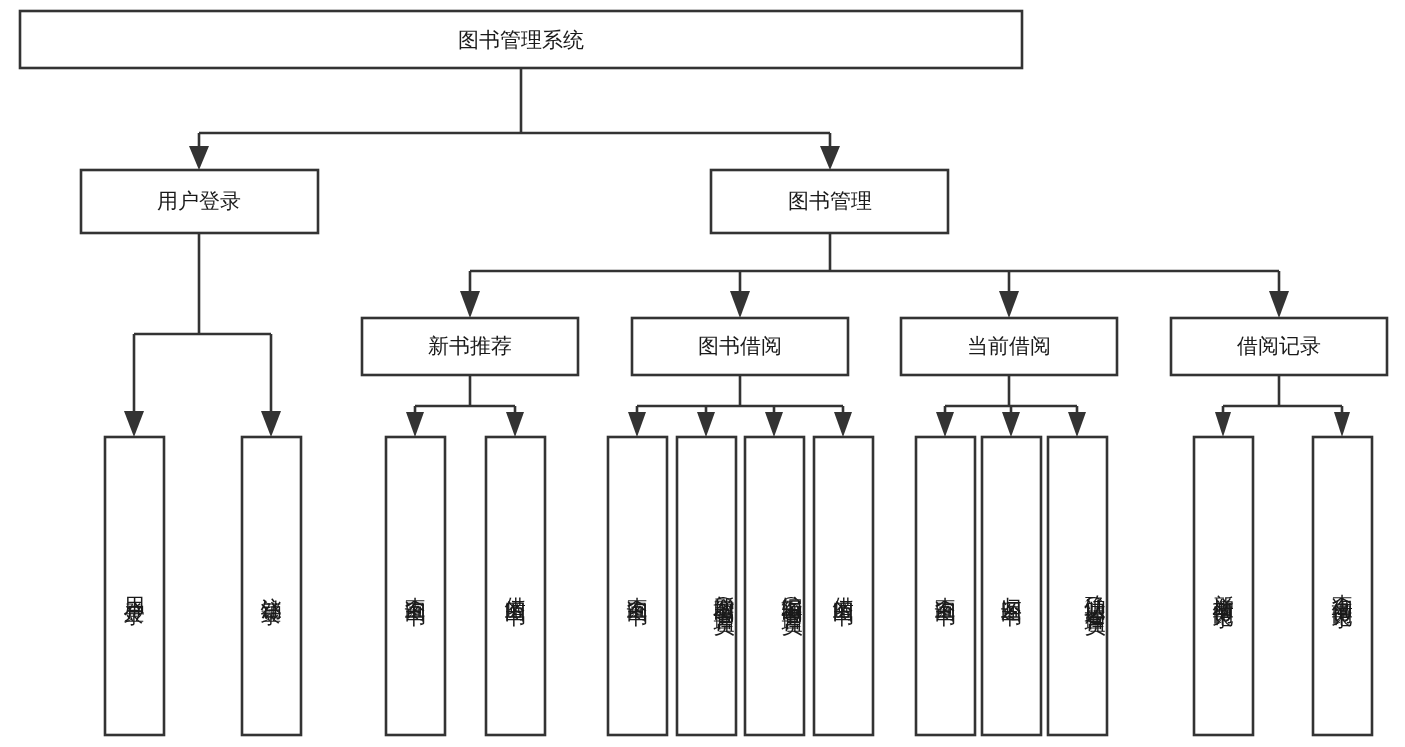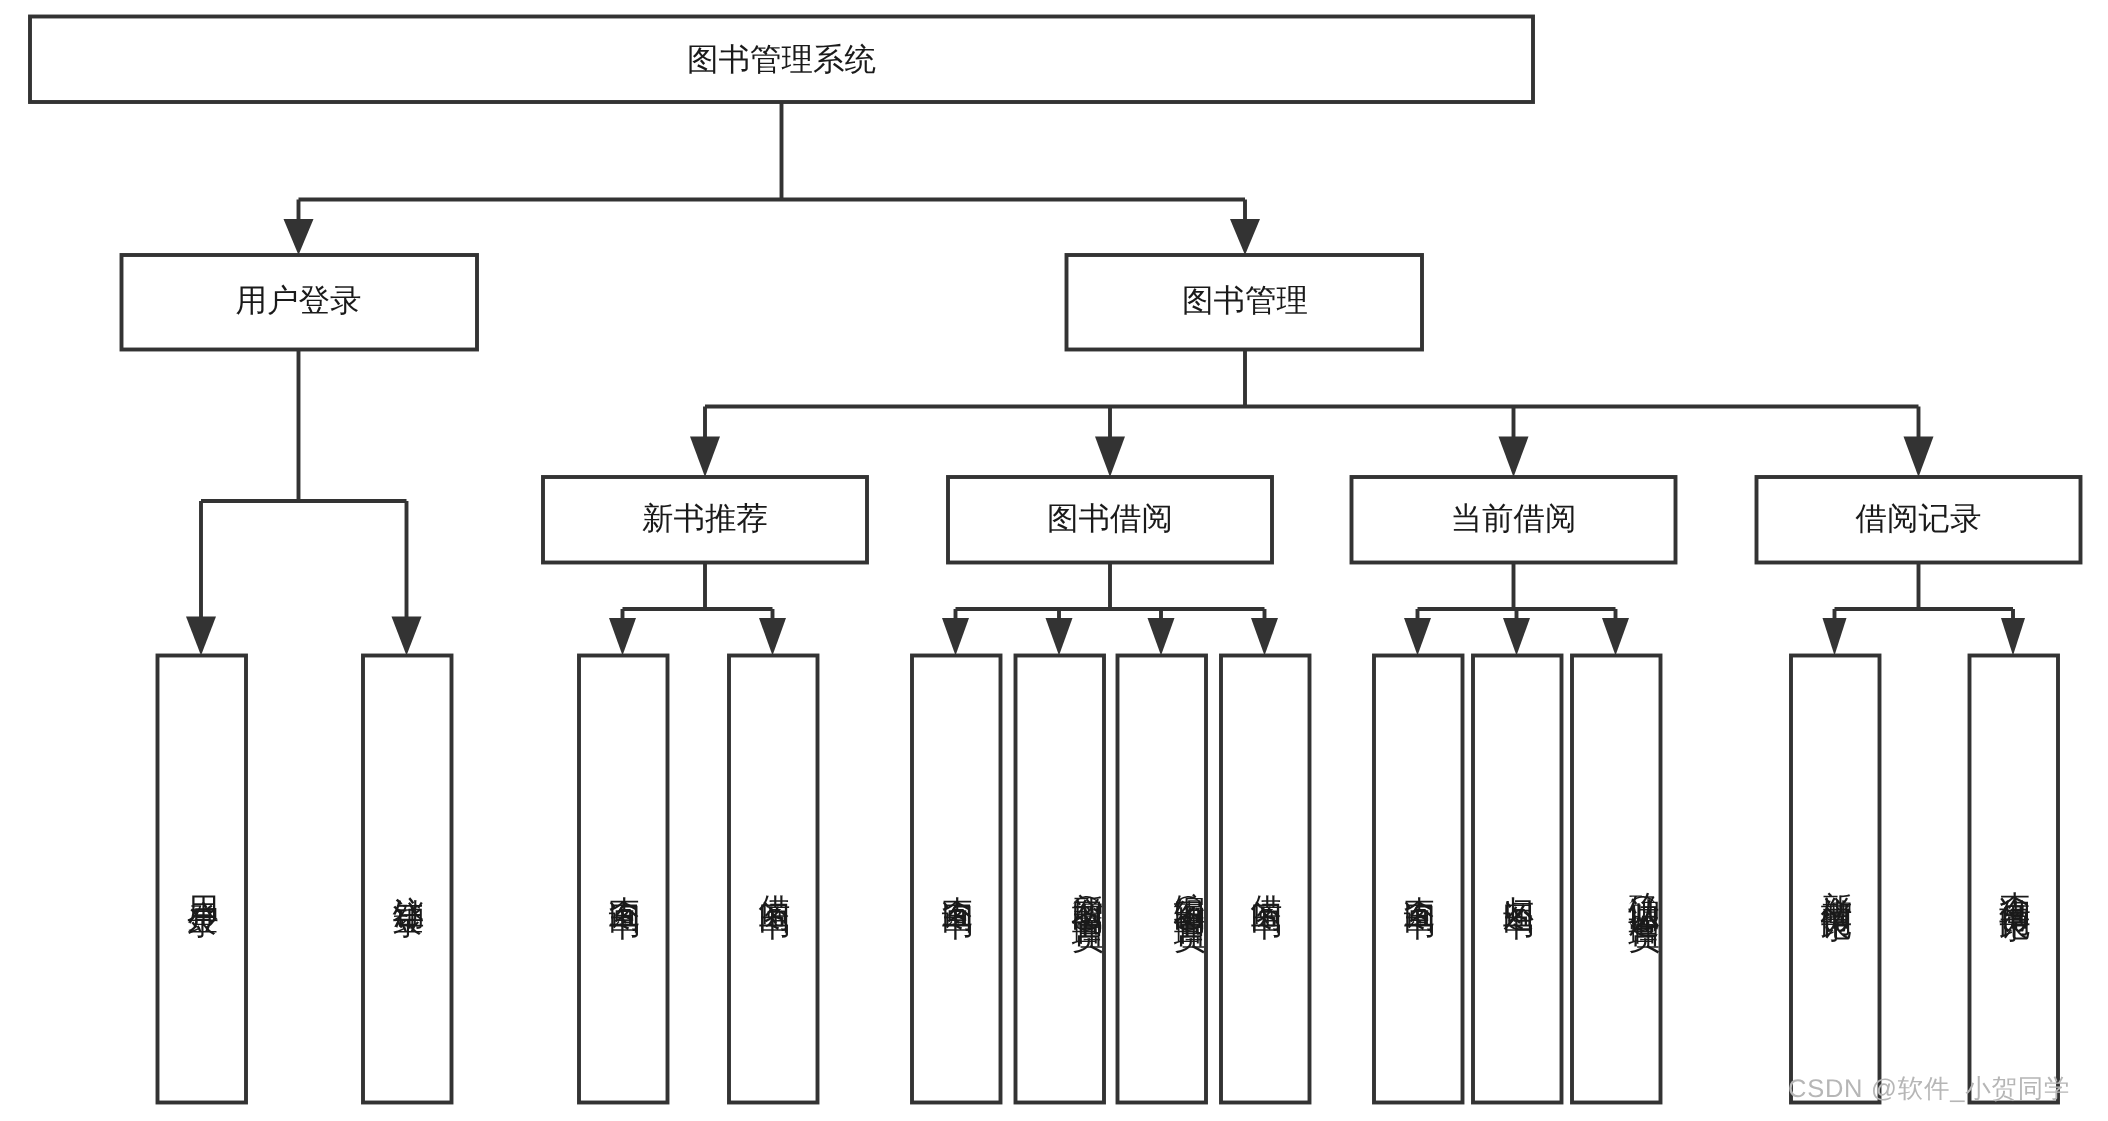--- a/index.html
+++ b/index.html
@@ -222,15 +222,14 @@
   <div class="leaf-label" style="left:745px; top:437px; width:59px; height:298px; align-items:flex-start; padding-top:10px; box-sizing:border-box;">编辑图书（管理员）</div>
   <div class="leaf-label" style="left:814px; top:437px; width:59px; height:298px;">借阅图书</div>
 
   <div class="leaf-label" style="left:916px; top:437px; width:59px; height:298px;">查询图书</div>
   <div class="leaf-label" style="left:982px; top:437px; width:59px; height:298px;">归还图书</div>
   <div class="leaf-label" style="left:1048px; top:437px; width:59px; height:298px; align-items:flex-start; padding-top:10px; box-sizing:border-box;">确认归还（管理员）</div>
 
   <div class="leaf-label" style="left:1194px; top:437px; width:59px; height:298px;">新增借阅记录</div>
   <div class="leaf-label" style="left:1313px; top:437px; width:59px; height:298px;">查询借阅记录</div>
 
-  <div class="watermark">CSDN @软件_小贺同学</div>
 
 </div>
 
 </body></html>

